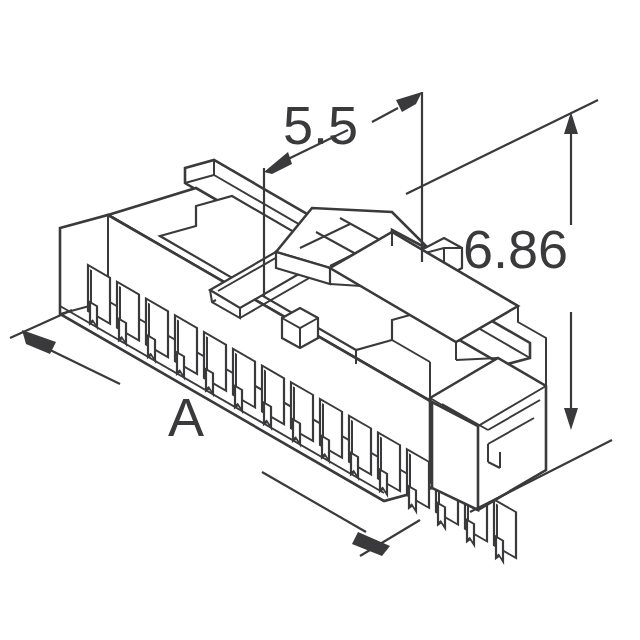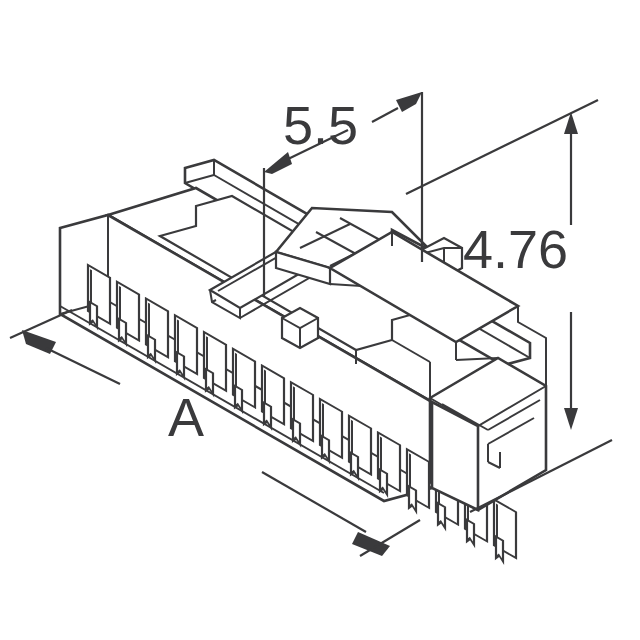--- a/index.html
+++ b/index.html
@@ -230,17 +230,17 @@
       <path class="dimln" d="M 262,472 L 366,532"></path>
       <polygon class="arw" points="390,546 358,532 352,544 382,556"></polygon>
 
       <path class="extln" d="M 360,556 L 420,520"></path>
     </g>
 
   </svg>
 
   <div class="dim-text" id="label-55">5.5</div>
 
-  <div class="dim-text" id="label-476">4.76</div>
+  <div class="dim-text" id="label-476">6.86</div>
 
   <div class="dim-text" id="label-A">A</div>
 
 </div>
 
 </body></html>

